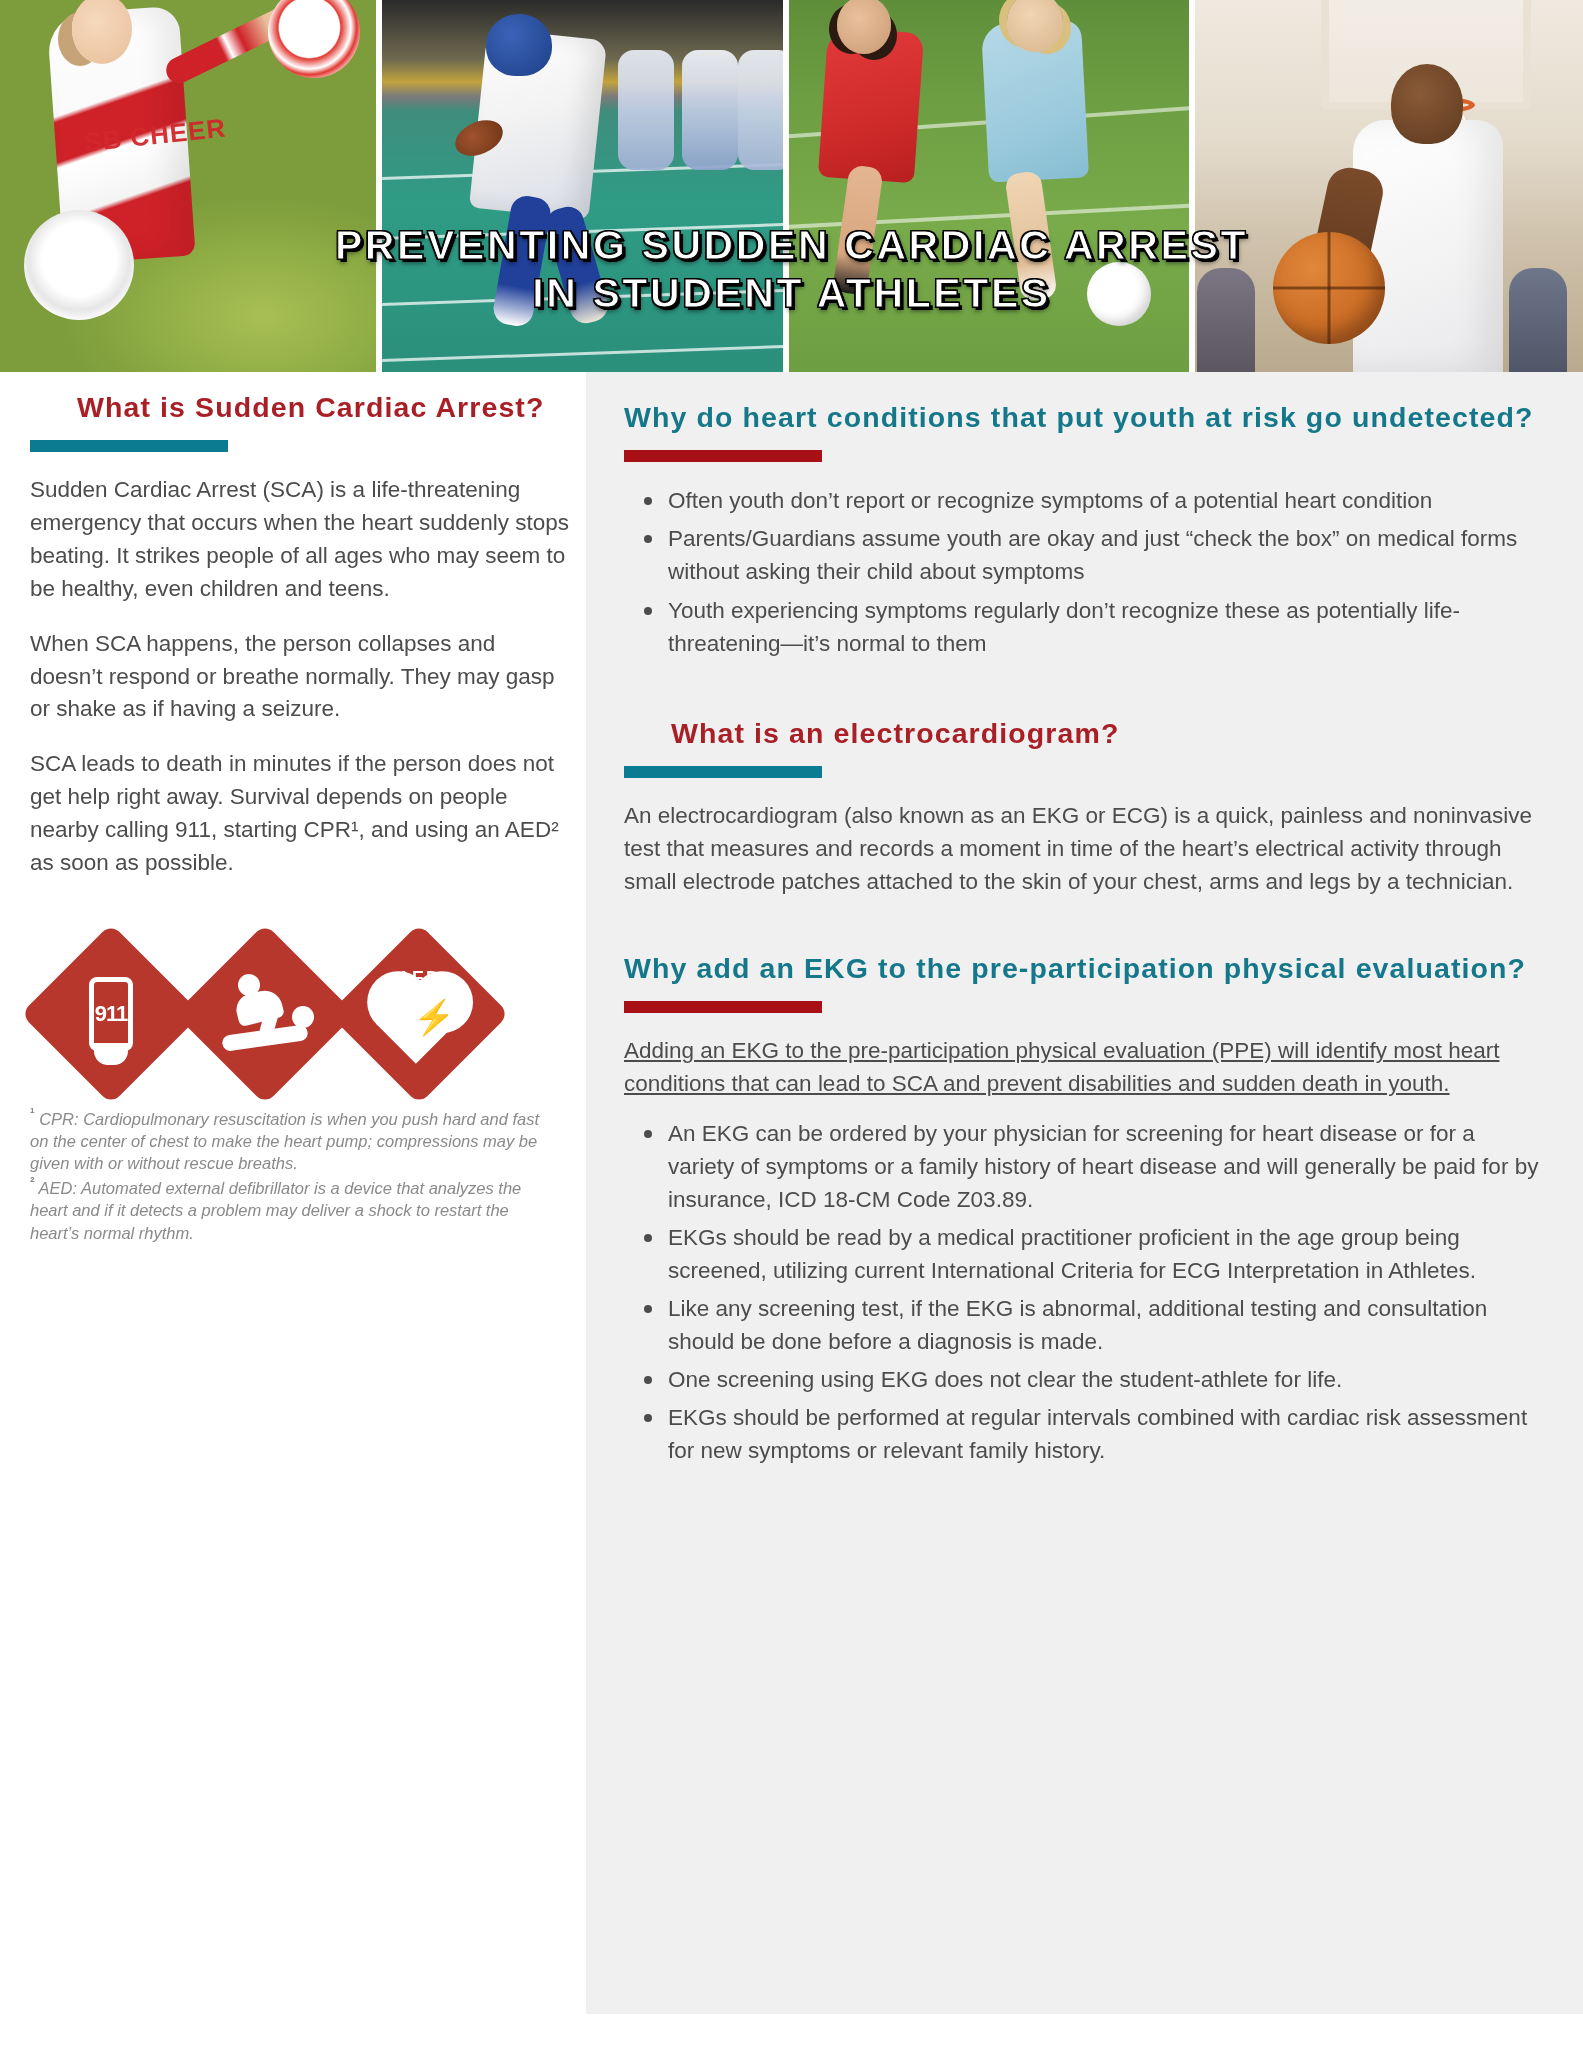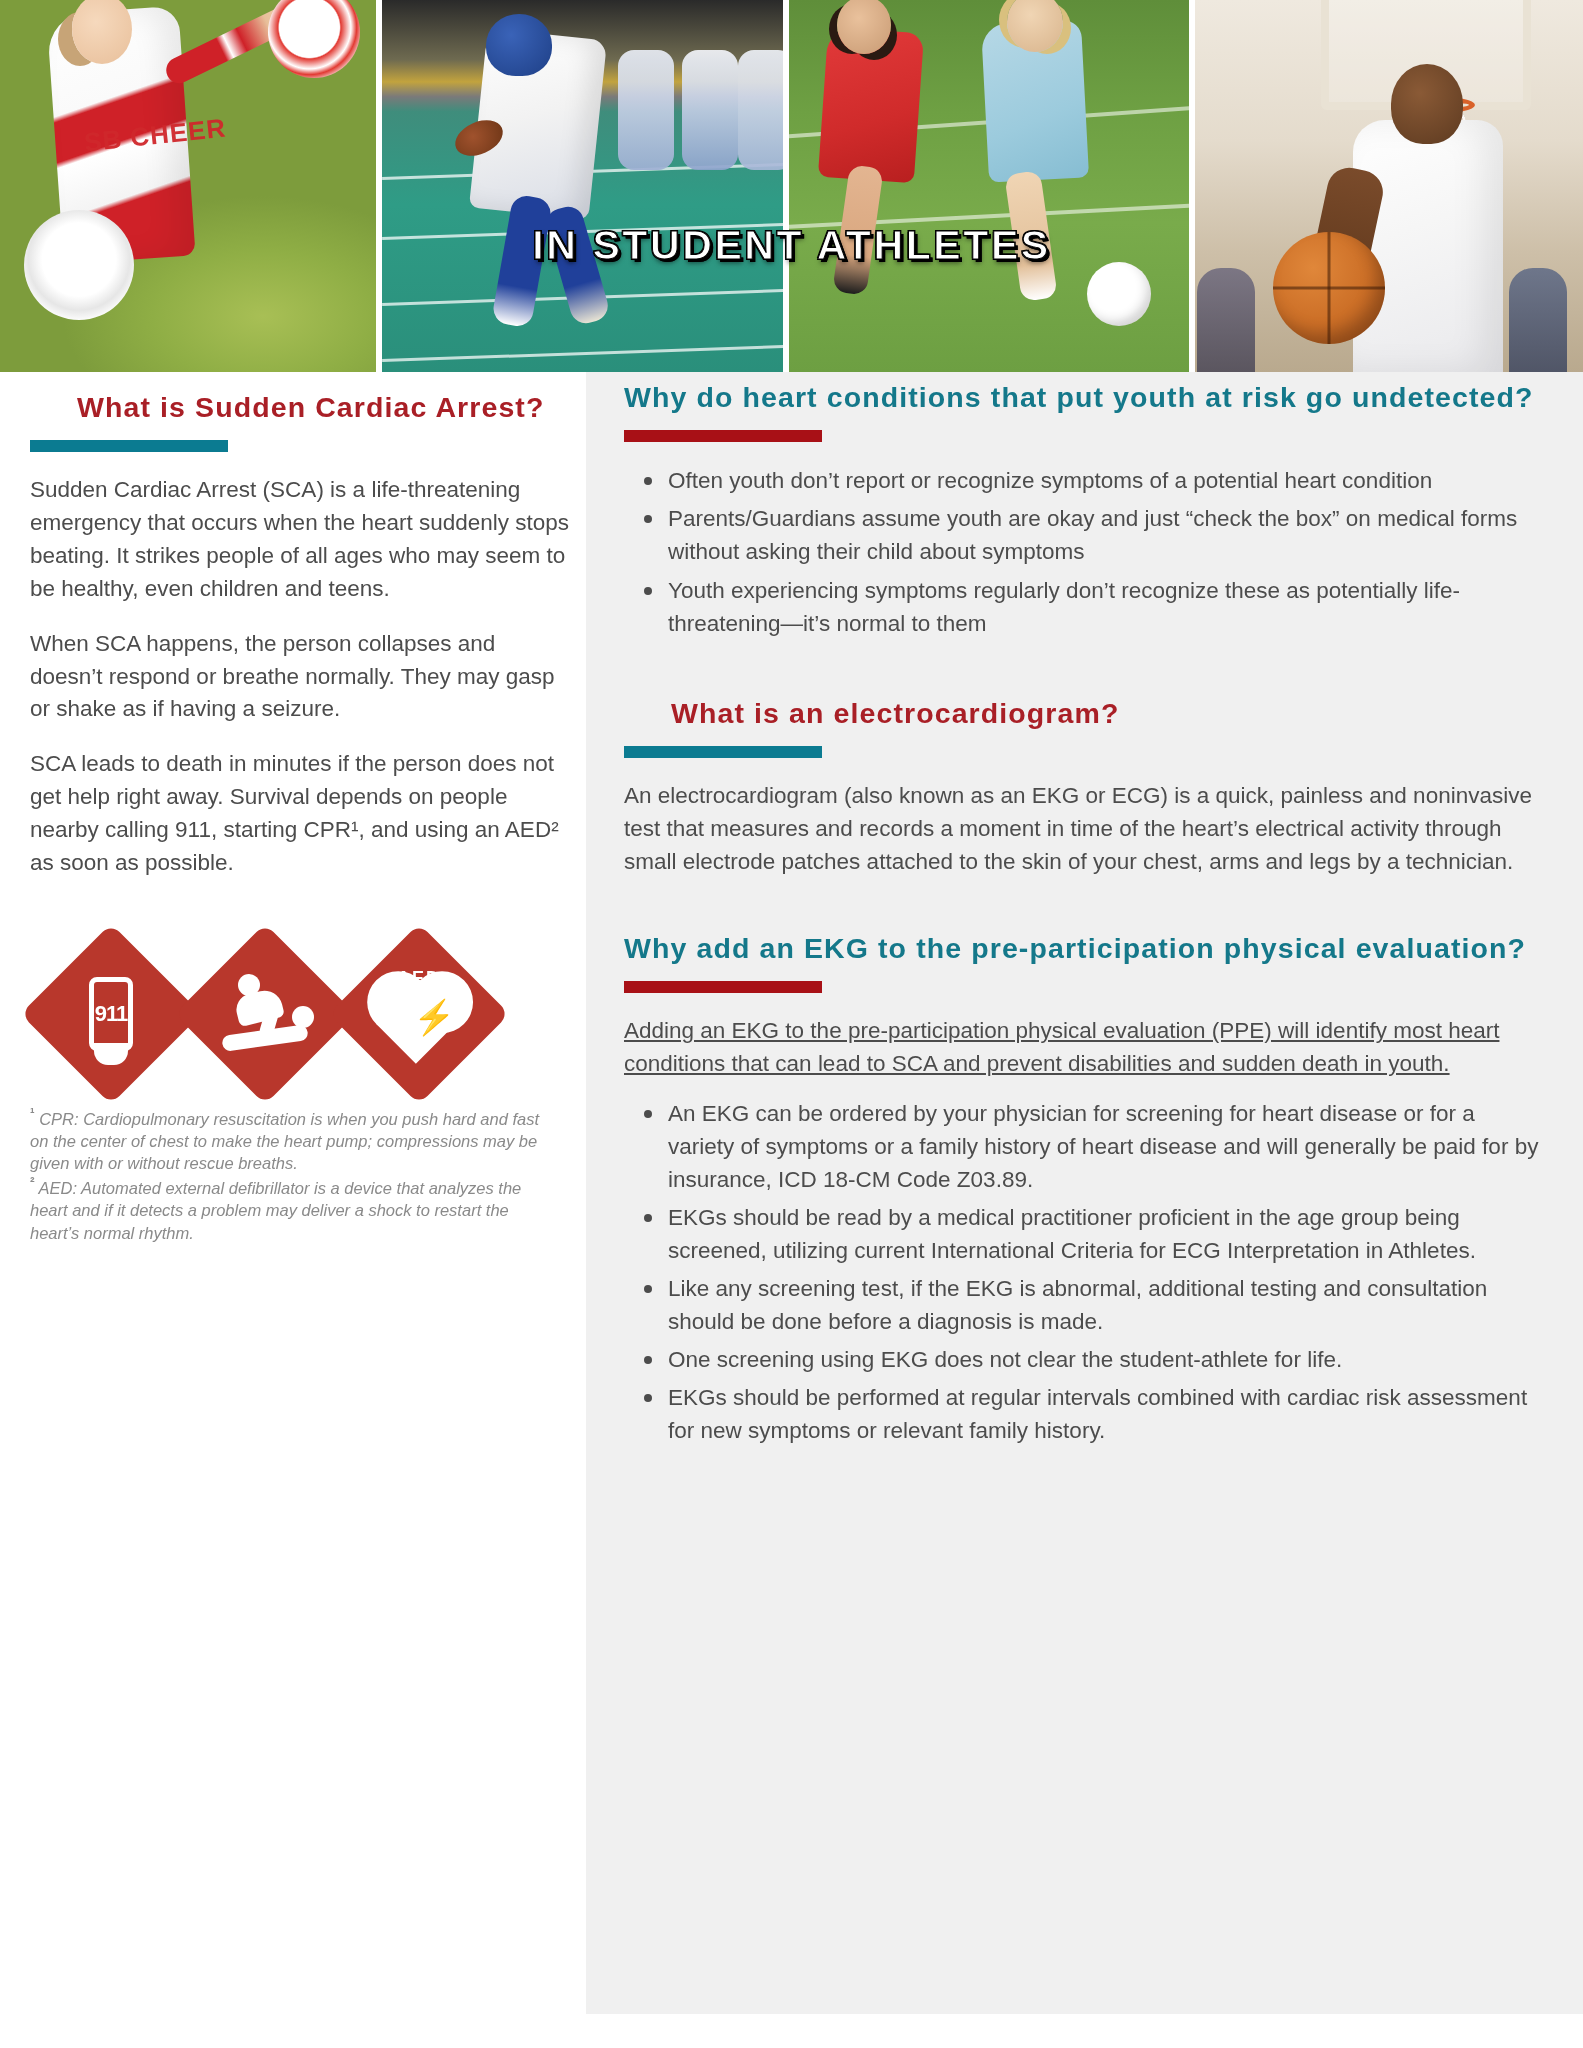--- a/index.html
+++ b/index.html
@@ -353,21 +353,21 @@
     background: #f0f0f0;
   }
 
   .col-left {
     position: absolute;
     left: 30px; top: 18px;
     width: 540px;
   }
   .col-right {
     position: absolute;
-    left: 624px; top: 8px;
+    left: 624px; top: 28px;
     width: 920px;
   }
 
   h2.head-red {
     font-family: "Liberation Sans", sans-serif;
     font-weight: 700;
     font-size: 28.5px;
     letter-spacing: 1.1px;
     line-height: 1.24;
     color: #a91f26;
@@ -629,20 +629,21 @@
       <div class="net"></div>
       <div class="crowd c1"></div>
       <div class="crowd c2"></div>
       <div class="bb-player"></div>
       <div class="bb-head"></div>
       <div class="bb-arm"></div>
       <div class="basketball"></div>
     </div>
 
     <div class="hero-title">
+      <span class="line">PREVENTING SUDDEN CARDIAC ARREST</span>
       <span class="line">IN STUDENT ATHLETES</span>
     </div>
   </div>
 
   <div class="content">
 
     <div class="right-panel"></div>
 
     <div class="col-left">
 

